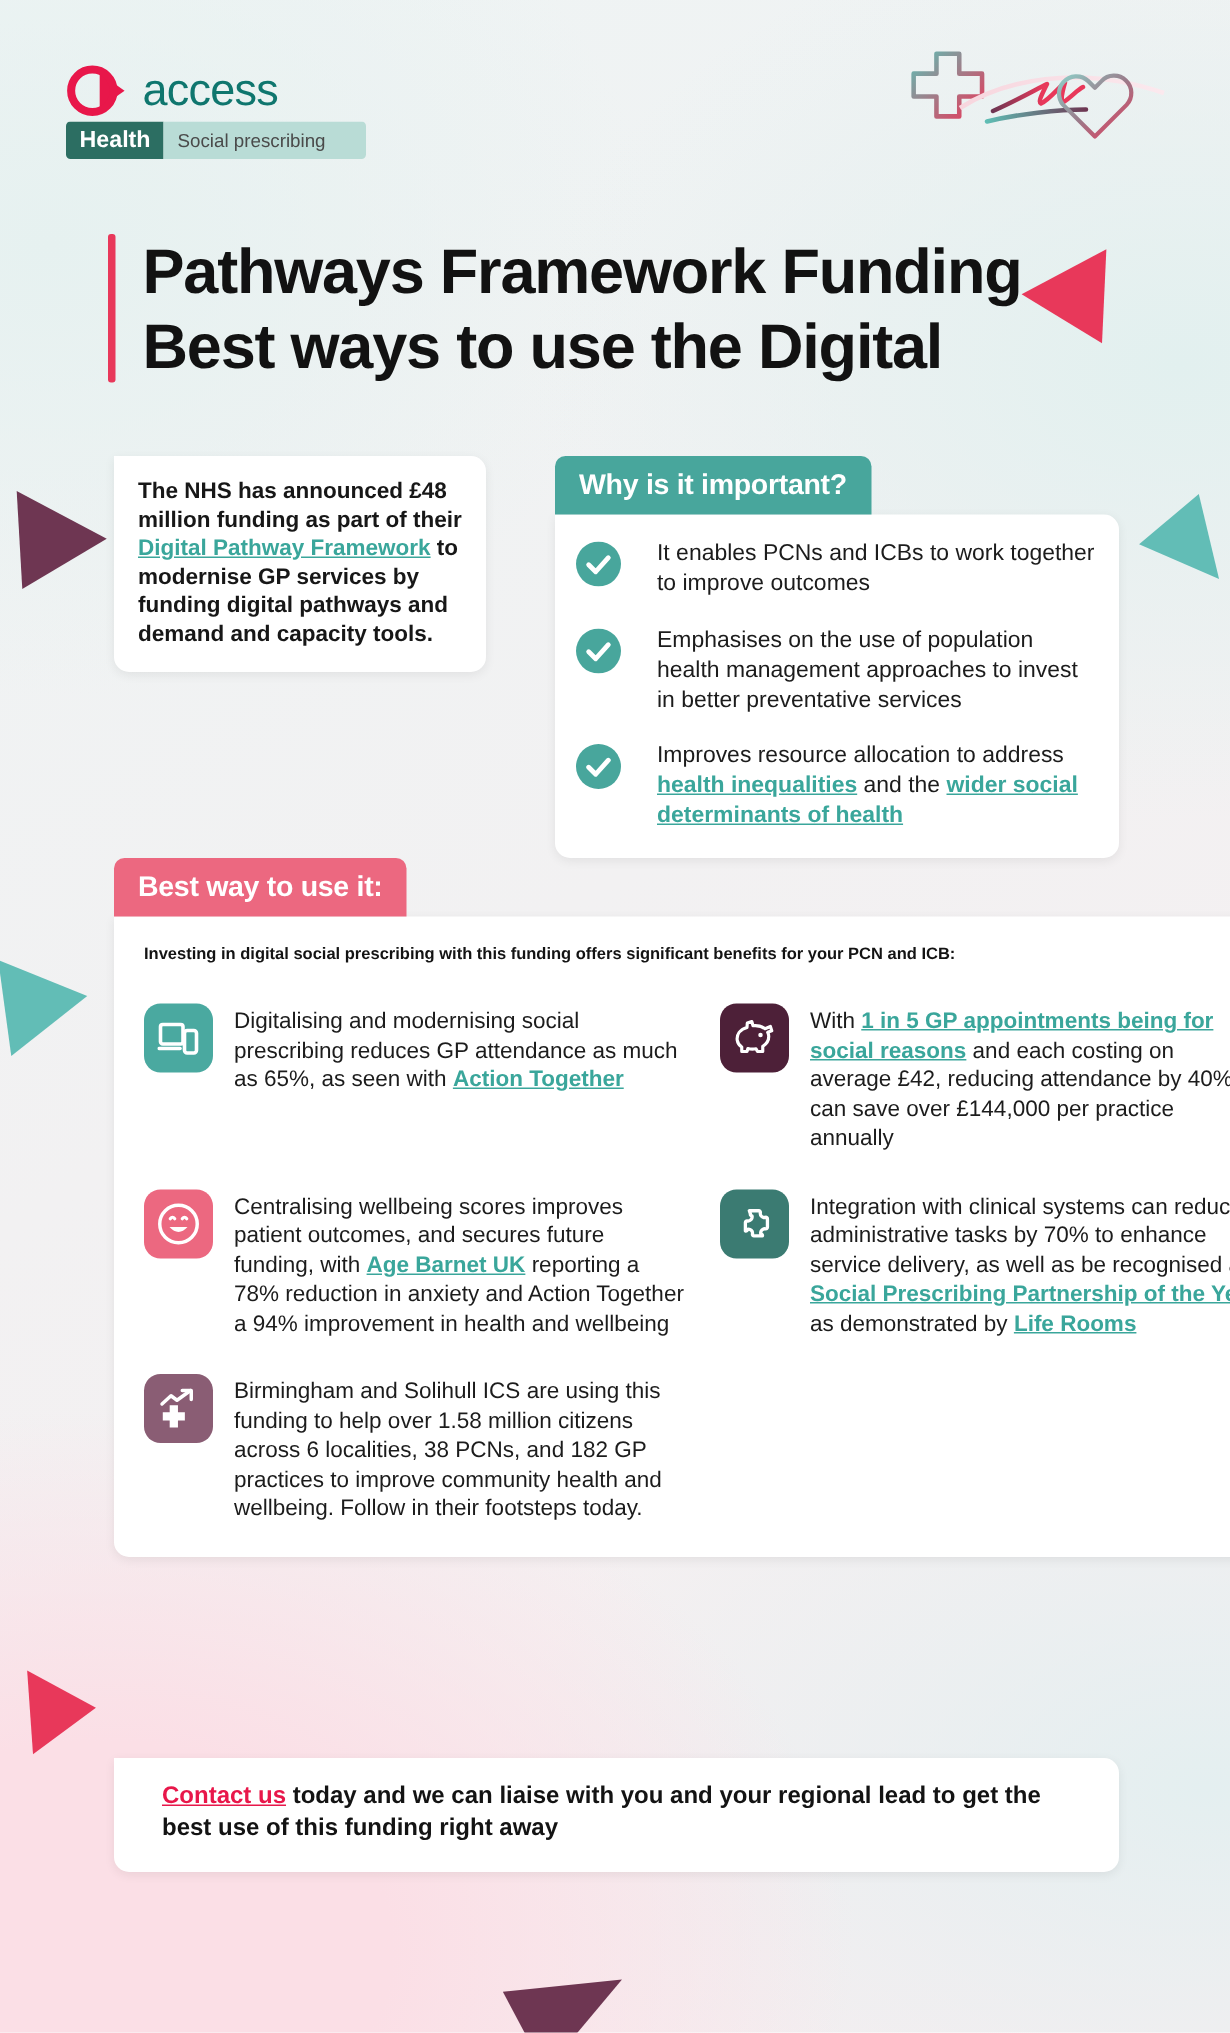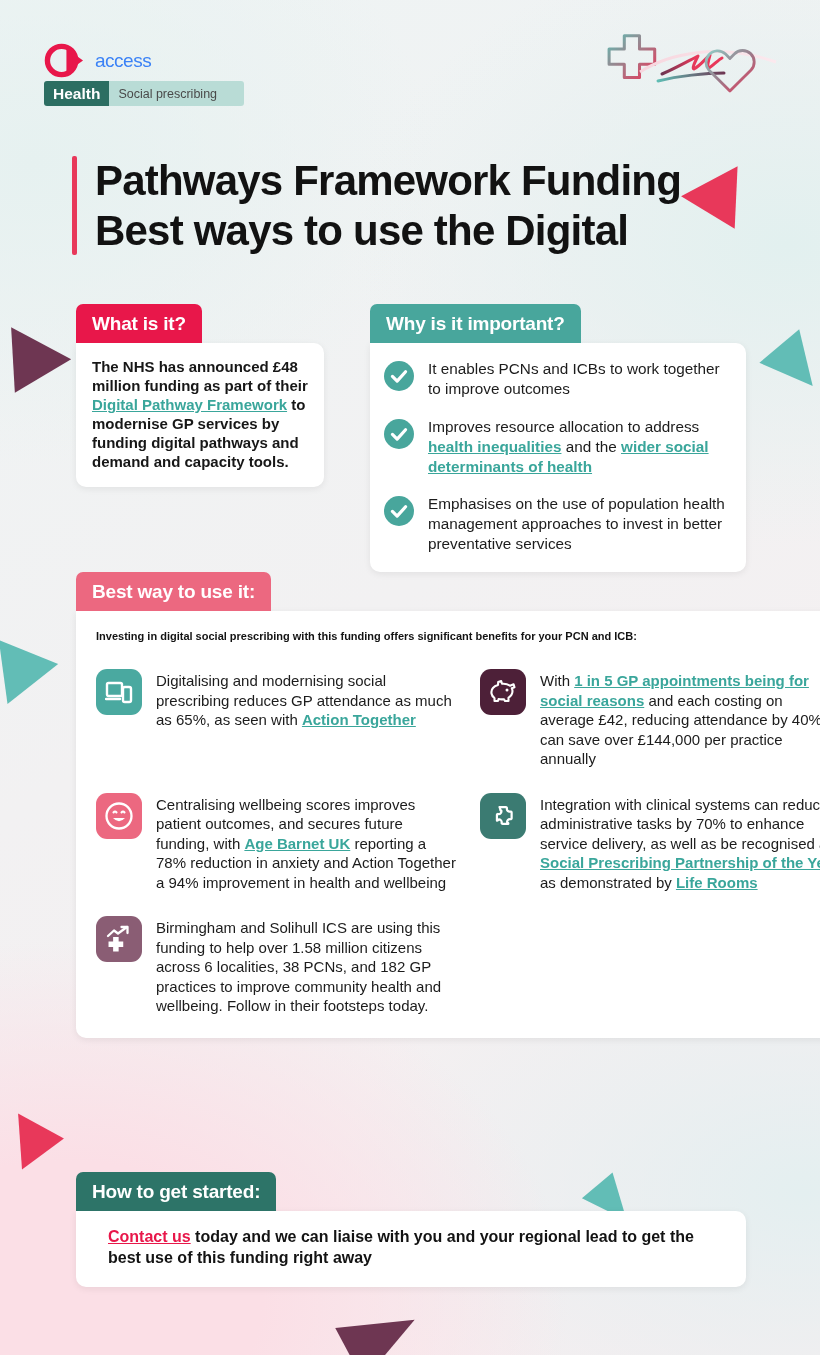--- a/index.html
+++ b/index.html
@@ -88,21 +88,21 @@
     transform: rotate(-28deg);
   }
 
   
   .header { position: absolute; left: 0; top: 0; width: 820px; height: 140px; }
 
   .logo-wrap { position: absolute; left: 44px; top: 40px; }
   .logo-row { display: flex; align-items: center; gap: 10px; }
   .logo-mark { width: 41px; height: 41px; }
   .logo-word {
-    font-size: 19px; color: #3b82f6; letter-spacing: -0.5px;
+    font-size: 30px; color: #0f766e; letter-spacing: -0.5px;
     font-weight: 400; line-height: 1;
   }
   .badge-row {
     display: flex; height: 25px;
     border-radius: 3px; overflow: hidden; width: 200px;
   }
   .badge-health {
     background: #2c6e62; color: #fff; font-weight: 700;
     font-size: 15.5px; padding: 0 9px; display: flex; align-items: center;
   }
@@ -144,21 +144,21 @@
   a.lnk-red { color: #e8174a; text-decoration: underline; font-weight: 700; }
 
   
   .sec-what { position: absolute; left: 76px; top: 304px; width: 248px; }
   .sec-what .card-body { padding: 14px 16px 16px; }
   .what-text { font-size: 15px; line-height: 1.27; font-weight: 700; color: #171717; }
 
   
   .sec-why { position: absolute; left: 370px; top: 304px; width: 376px; }
   .sec-why .card-body { padding: 16px 16px 18px 14px; }
-  .why-item { display: flex; gap: 14px; margin-bottom: 18px; }
+  .why-item { display: flex; gap: 24px; margin-bottom: 18px; }
   .why-item:last-child { margin-bottom: 0; }
   .check { flex: 0 0 30px; width: 30px; height: 30px; margin-top: 2px; }
   .why-text { font-size: 15.3px; line-height: 1.3; color: #1c1c1c; }
 
   
   .sec-best { position: absolute; left: 76px; top: 572px; width: 784px; }
   .sec-best .card-body { padding: 18px 20px 22px; }
   .best-intro { font-size: 11px; font-weight: 700; line-height: 1.28; color: #131313; margin-bottom: 26px; }
   .best-grid { display: grid; grid-template-columns: 1fr 1fr; column-gap: 24px; row-gap: 24px; }
   .best-item { display: flex; gap: 14px; }
@@ -237,21 +237,20 @@
 
 <div class="title-block">
   <div class="title-bar"></div>
   <div class="title-text">
     <div>Pathways Framework Funding</div>
     <div>Best ways to use the Digital</div>
   </div>
 </div>
 
 <section class="sec-what">
-  <div class="card-head h-red">What is it?</div>
   <div class="card-body">
     <p class="what-text">
       <span>The NHS has announced £48 million funding as part of their </span><a class="lnk" href="#">Digital Pathway Framework</a><span> to modernise GP services by funding digital pathways and demand and capacity tools.</span>
     </p>
   </div>
 </section>
 
 <section class="sec-why">
   <div class="card-head h-teal">Why is it important?</div>
   <div class="card-body">
@@ -263,30 +262,30 @@
       <p class="why-text">
         <span>It enables PCNs and ICBs to work together to improve outcomes</span>
       </p>
     </div>
     <div class="why-item">
       <svg class="check" viewBox="0 0 32 32">
         <circle cx="16" cy="16" r="16" fill="#48a69c"></circle>
         <path d="M9 16.5 l5 5 l9 -10" fill="none" stroke="#fff" stroke-width="3.4" stroke-linecap="round" stroke-linejoin="round"></path>
       </svg>
       <p class="why-text">
-        <span>Improves resource allocation to address </span><a class="lnk" href="#">health inequalities</a><span> and the </span><a class="lnk" href="#">wider social determinants of health</a>
+        <span>Emphasises on the use of population health management approaches to invest in better preventative services</span>
       </p>
     </div>
     <div class="why-item">
       <svg class="check" viewBox="0 0 32 32">
         <circle cx="16" cy="16" r="16" fill="#48a69c"></circle>
         <path d="M9 16.5 l5 5 l9 -10" fill="none" stroke="#fff" stroke-width="3.4" stroke-linecap="round" stroke-linejoin="round"></path>
       </svg>
       <p class="why-text">
-        <span>Emphasises on the use of population health management approaches to invest in better preventative services</span>
+        <span>Improves resource allocation to address </span><a class="lnk" href="#">health inequalities</a><span> and the </span><a class="lnk" href="#">wider social determinants of health</a>
       </p>
     </div>
   </div>
 </section>
 
 <section class="sec-best">
   <div class="card-head h-rose">Best way to use it:</div>
   <div class="card-body">
     <p class="best-intro">Investing in digital social prescribing with this funding offers significant benefits for your PCN and ICB:</p>
 
@@ -360,19 +359,18 @@
         <p class="best-text">
           <span>Birmingham and Solihull ICS are using this funding to help over 1.58 million citizens across 6 localities, 38 PCNs, and 182 GP practices to improve community health and wellbeing. Follow in their footsteps today.</span>
         </p>
       </div>
 
     </div>
   </div>
 </section>
 
 <section class="sec-how">
-  <div class="card-head h-dteal">How to get started:</div>
   <div class="card-body">
     <p class="how-text">
       <a class="lnk-red" href="#">Contact us</a><span> today and we can liaise with you and your regional lead to get the best use of this funding right away</span>
     </p>
   </div>
 </section>
 
 </body></html>

